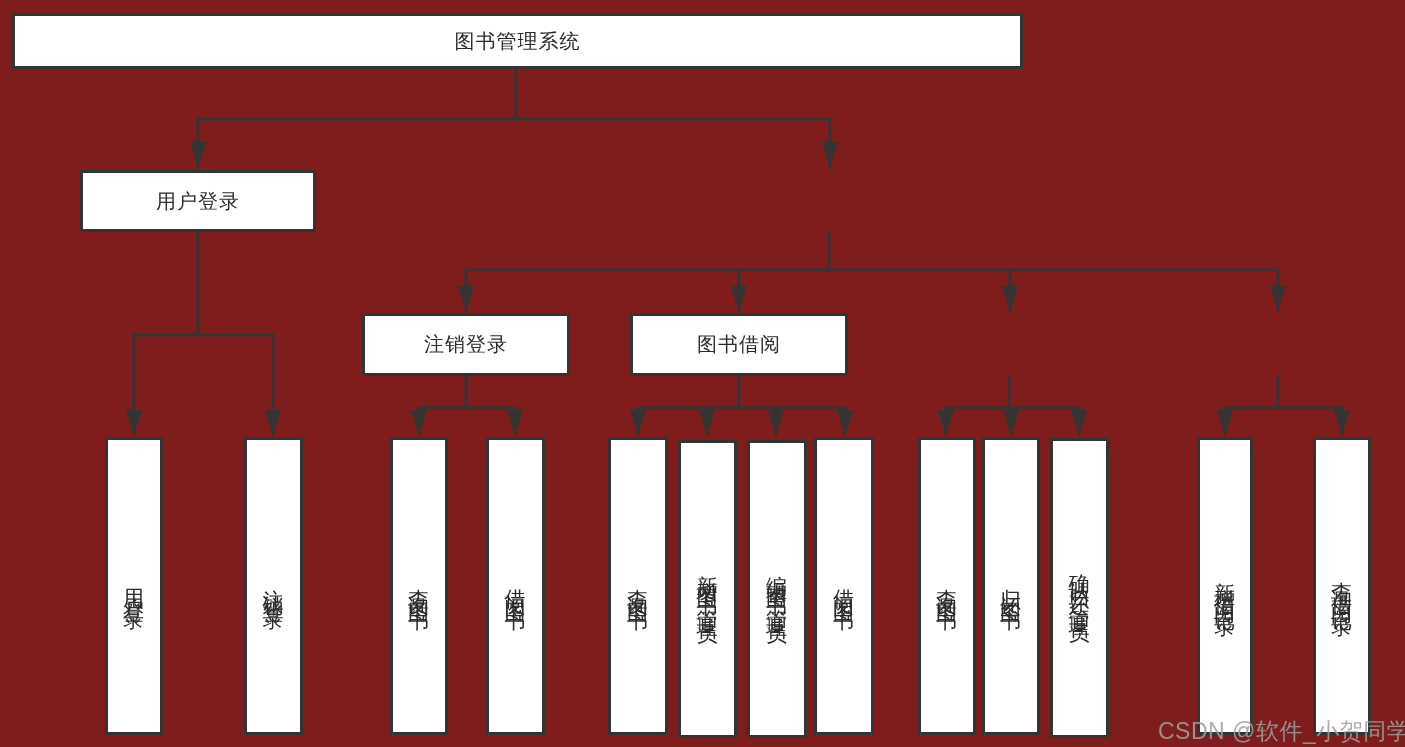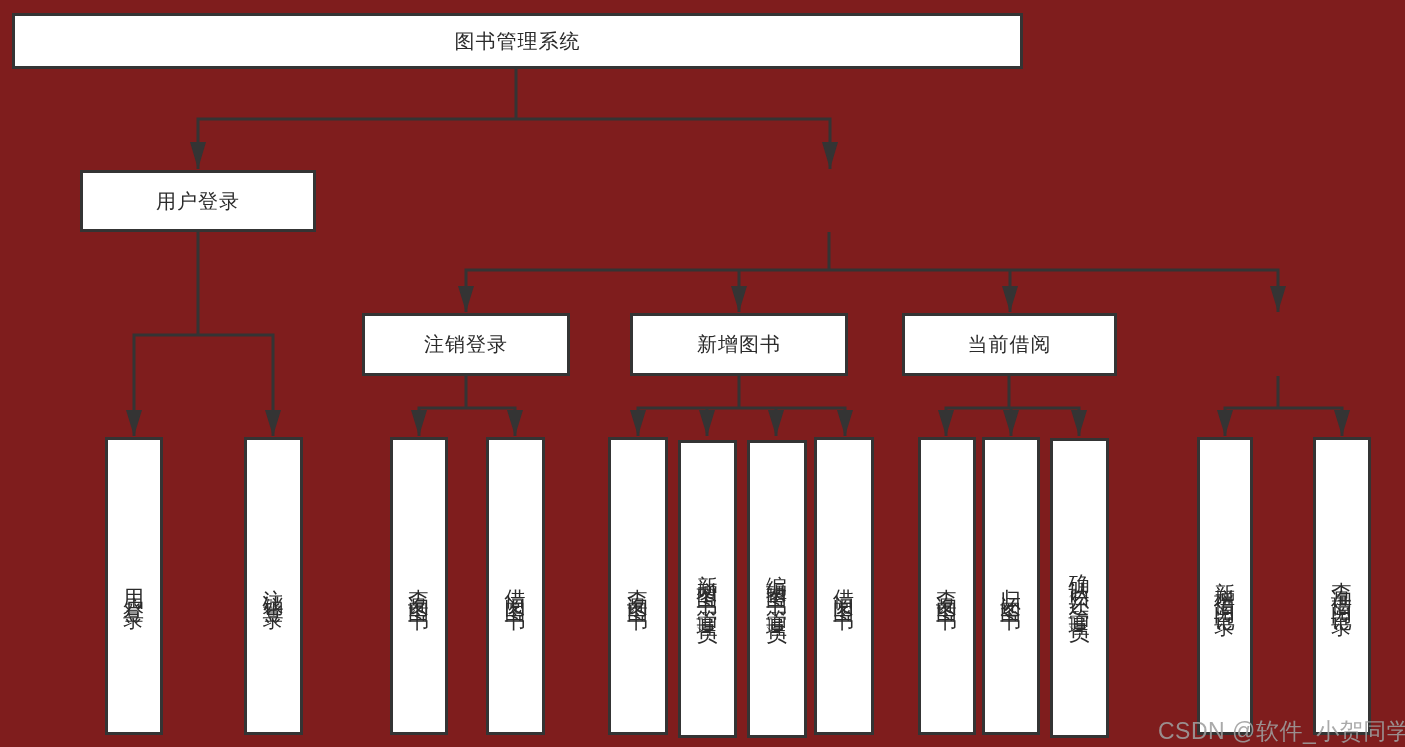--- a/index.html
+++ b/index.html
@@ -98,24 +98,21 @@
   </div>
 
   <div class="node h" style="left:80px;top:170px;width:236px;height:62px">
     <span>用户登录</span>
   </div>
 
   <div class="node h" style="left:362px;top:313px;width:208px;height:63px">
     <span>注销登录</span>
   </div>
   <div class="node h" style="left:630px;top:313px;width:218px;height:63px">
-    <span>新增图书</span>
-  </div>
-  <div class="node h" style="left:902px;top:313px;width:215px;height:63px">
-    <span>当前借阅</span>
+    <span>图书借阅</span>
   </div>
 
   <div class="node v" style="left:105px;top:437px;width:58px;height:298px">
     <span>用户登录</span>
   </div>
   <div class="node v" style="left:244px;top:437px;width:59px;height:298px">
     <span>注销登录</span>
   </div>
 
   <div class="node v" style="left:390px;top:437px;width:58px;height:298px">

